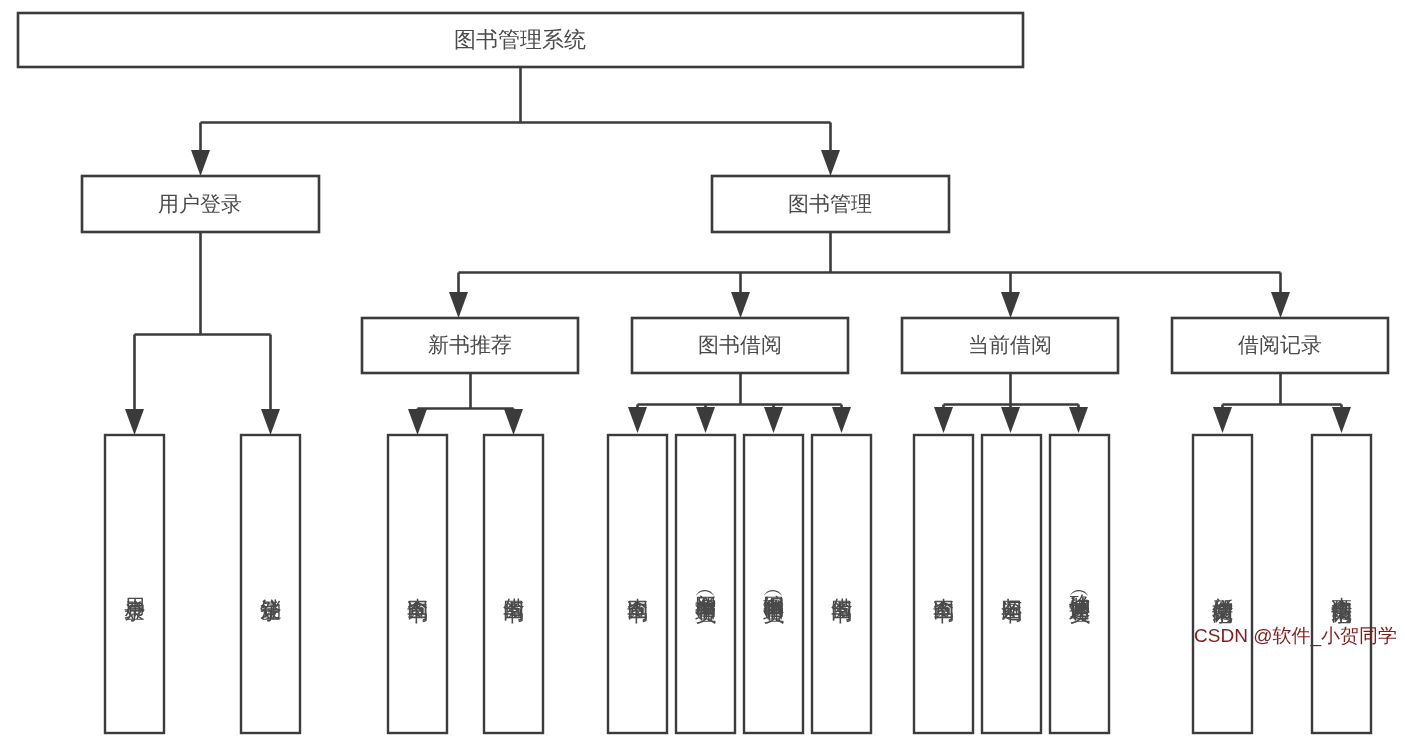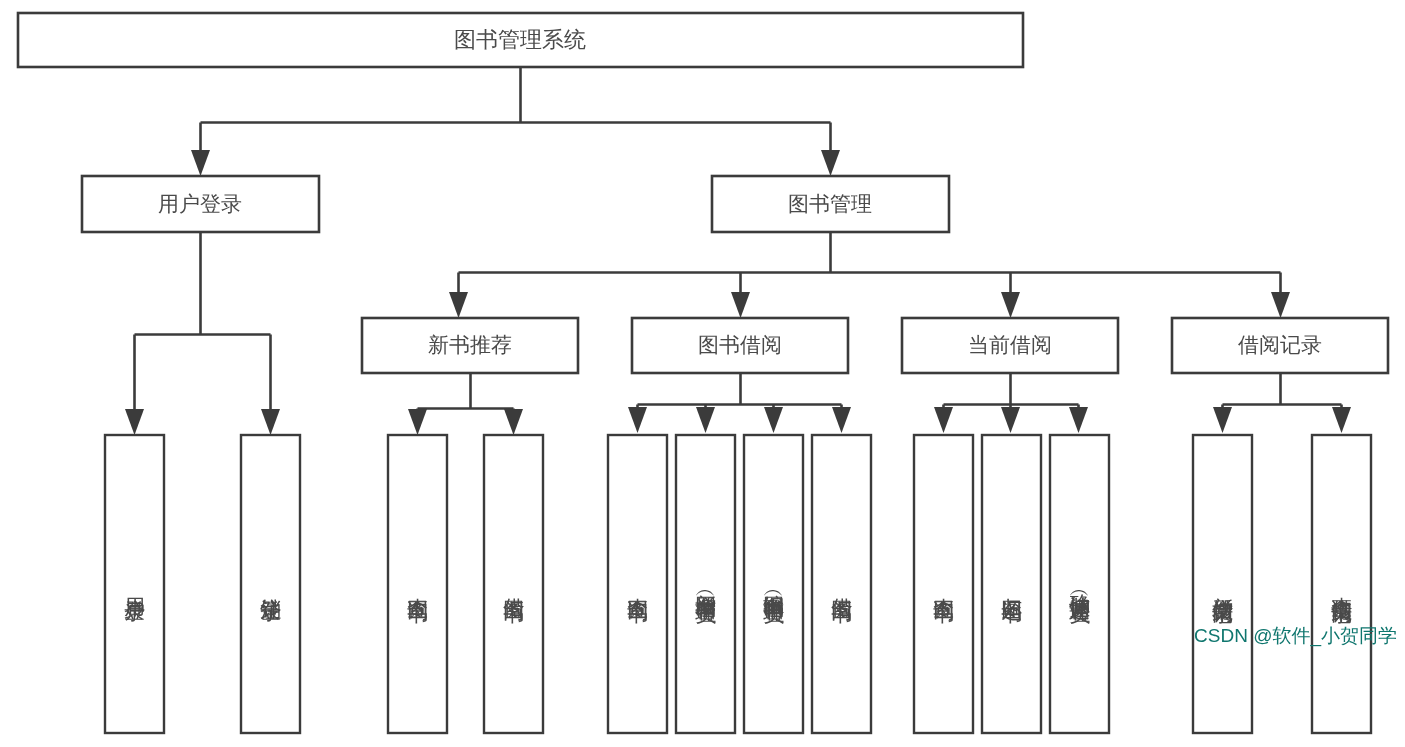--- a/index.html
+++ b/index.html
@@ -72,21 +72,21 @@
   .arrow-head {
     fill: #3b3b3b;
     stroke: none;
   }
   .watermark {
     position: absolute;
     right: 8px;
     bottom: 6px;
     font-family: "Liberation Sans", "DejaVu Sans", sans-serif;
     font-size: 19px;
-    color: #0f766e;
+    color: #7f1d1d;
     white-space: nowrap;
     pointer-events: none;
   }
 </style>
 </head>
 <body>
 
 <div id="diagram-root">
 
   <svg class="diagram-canvas" viewBox="0 0 1405 747">

